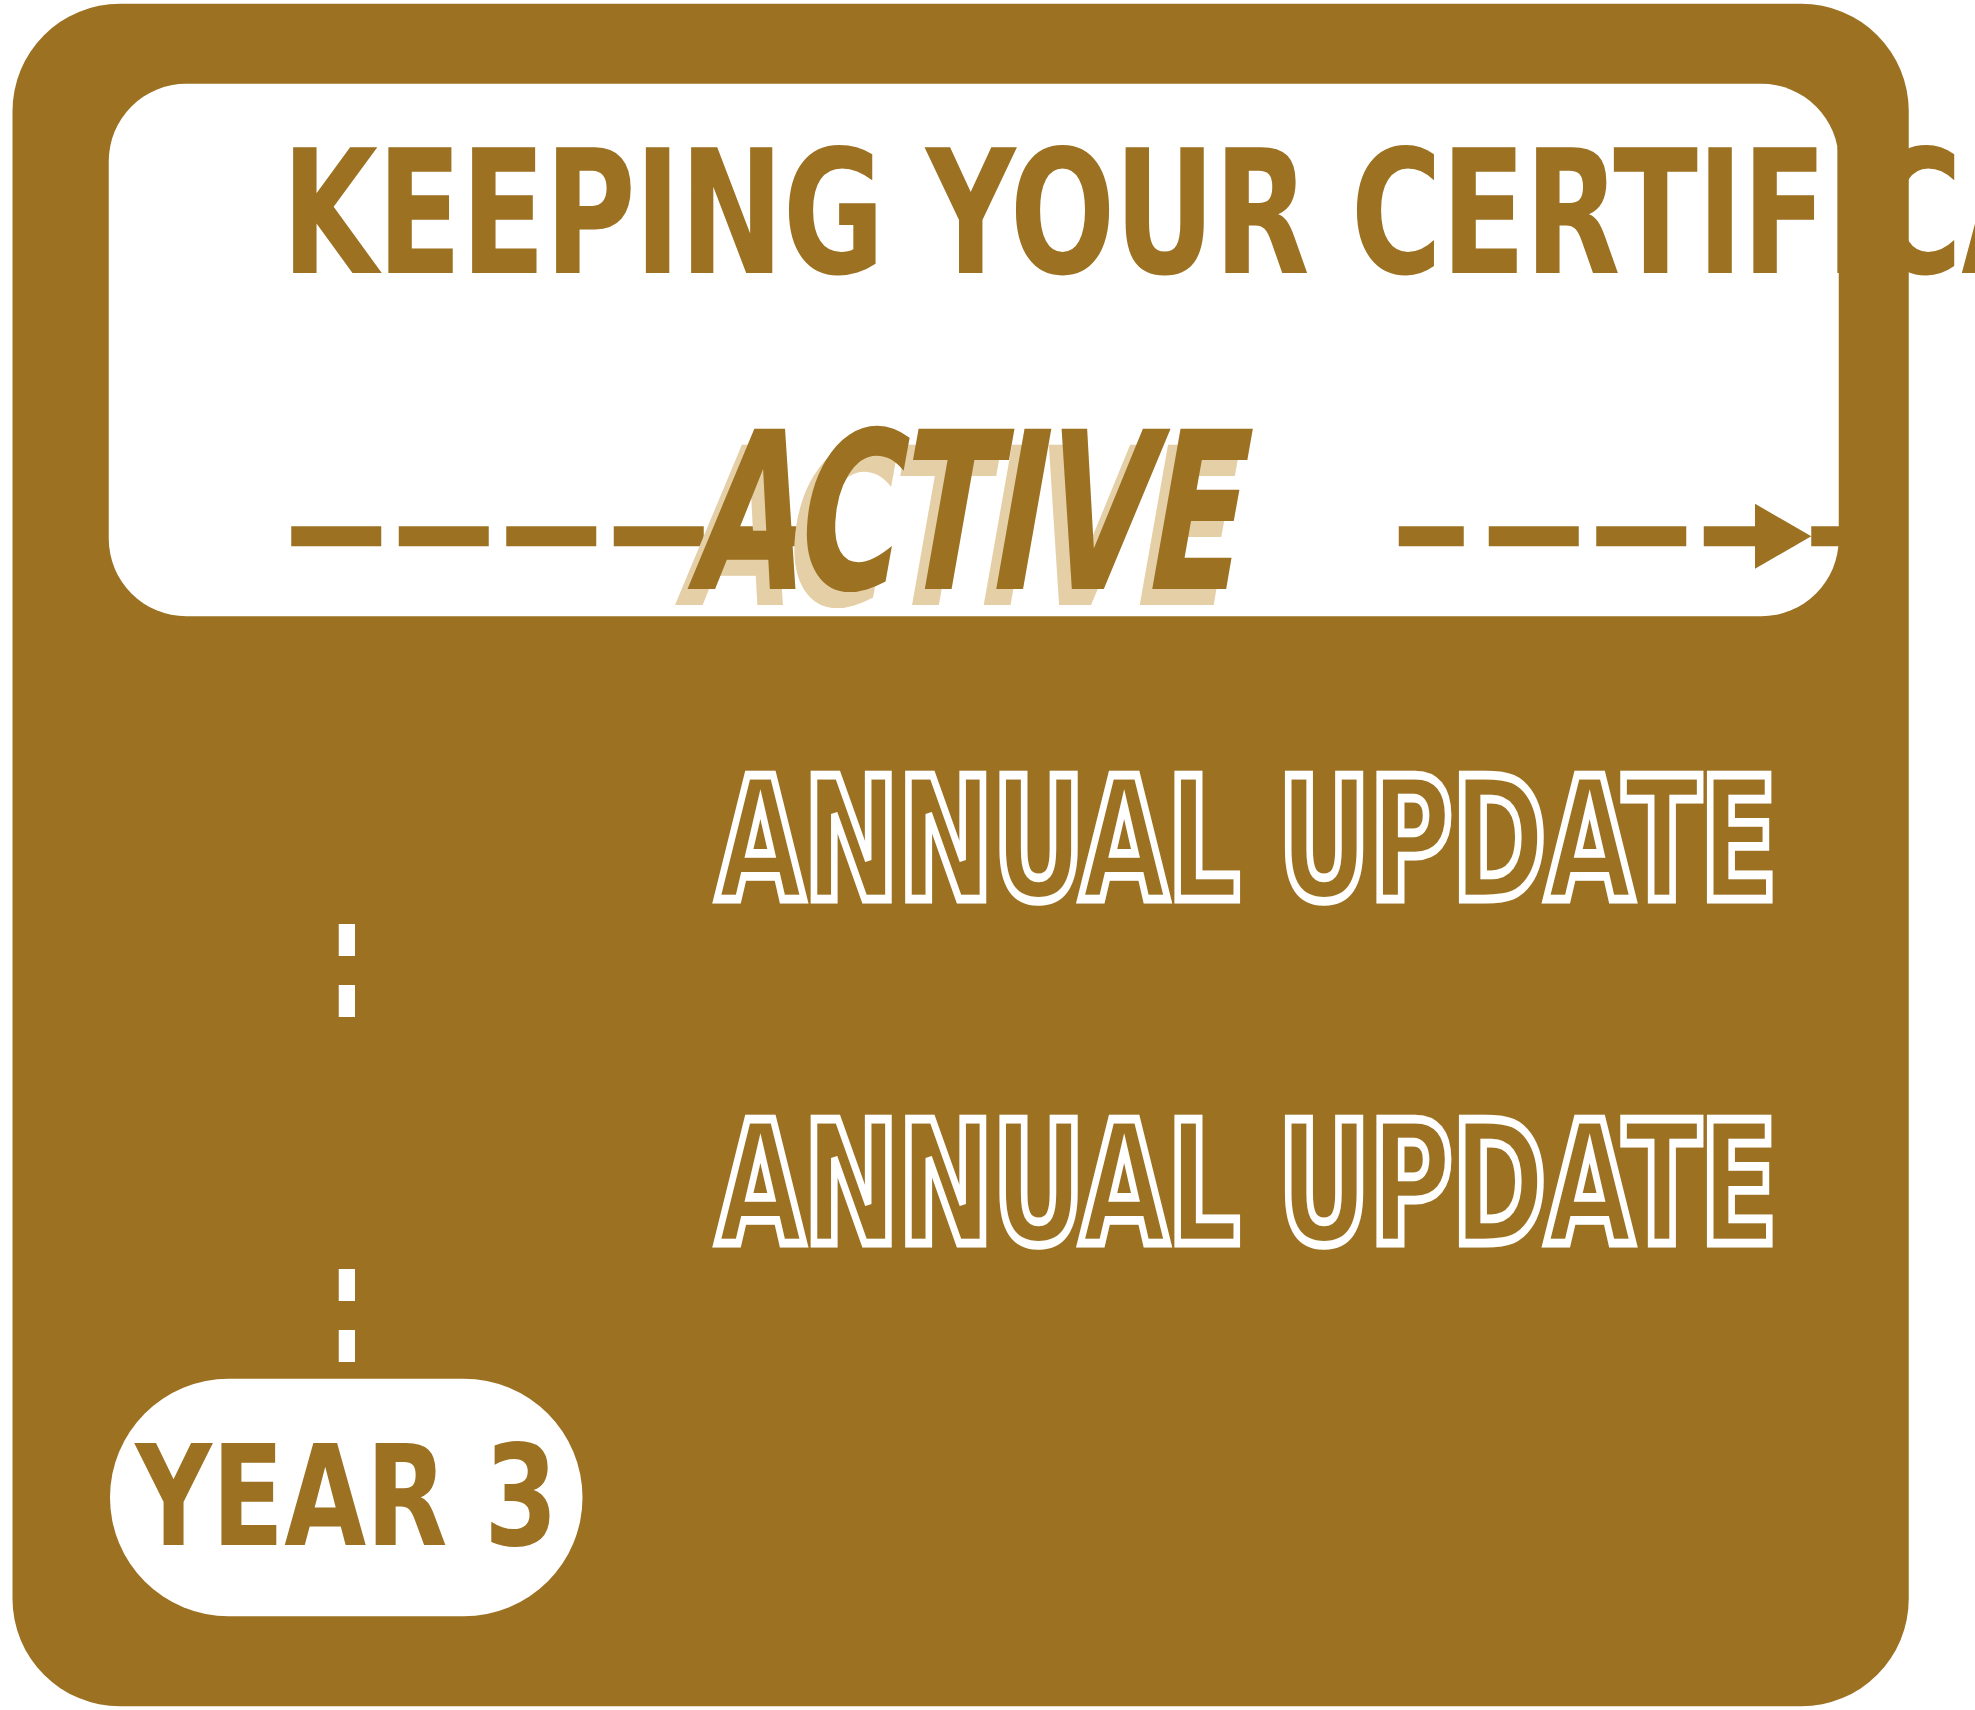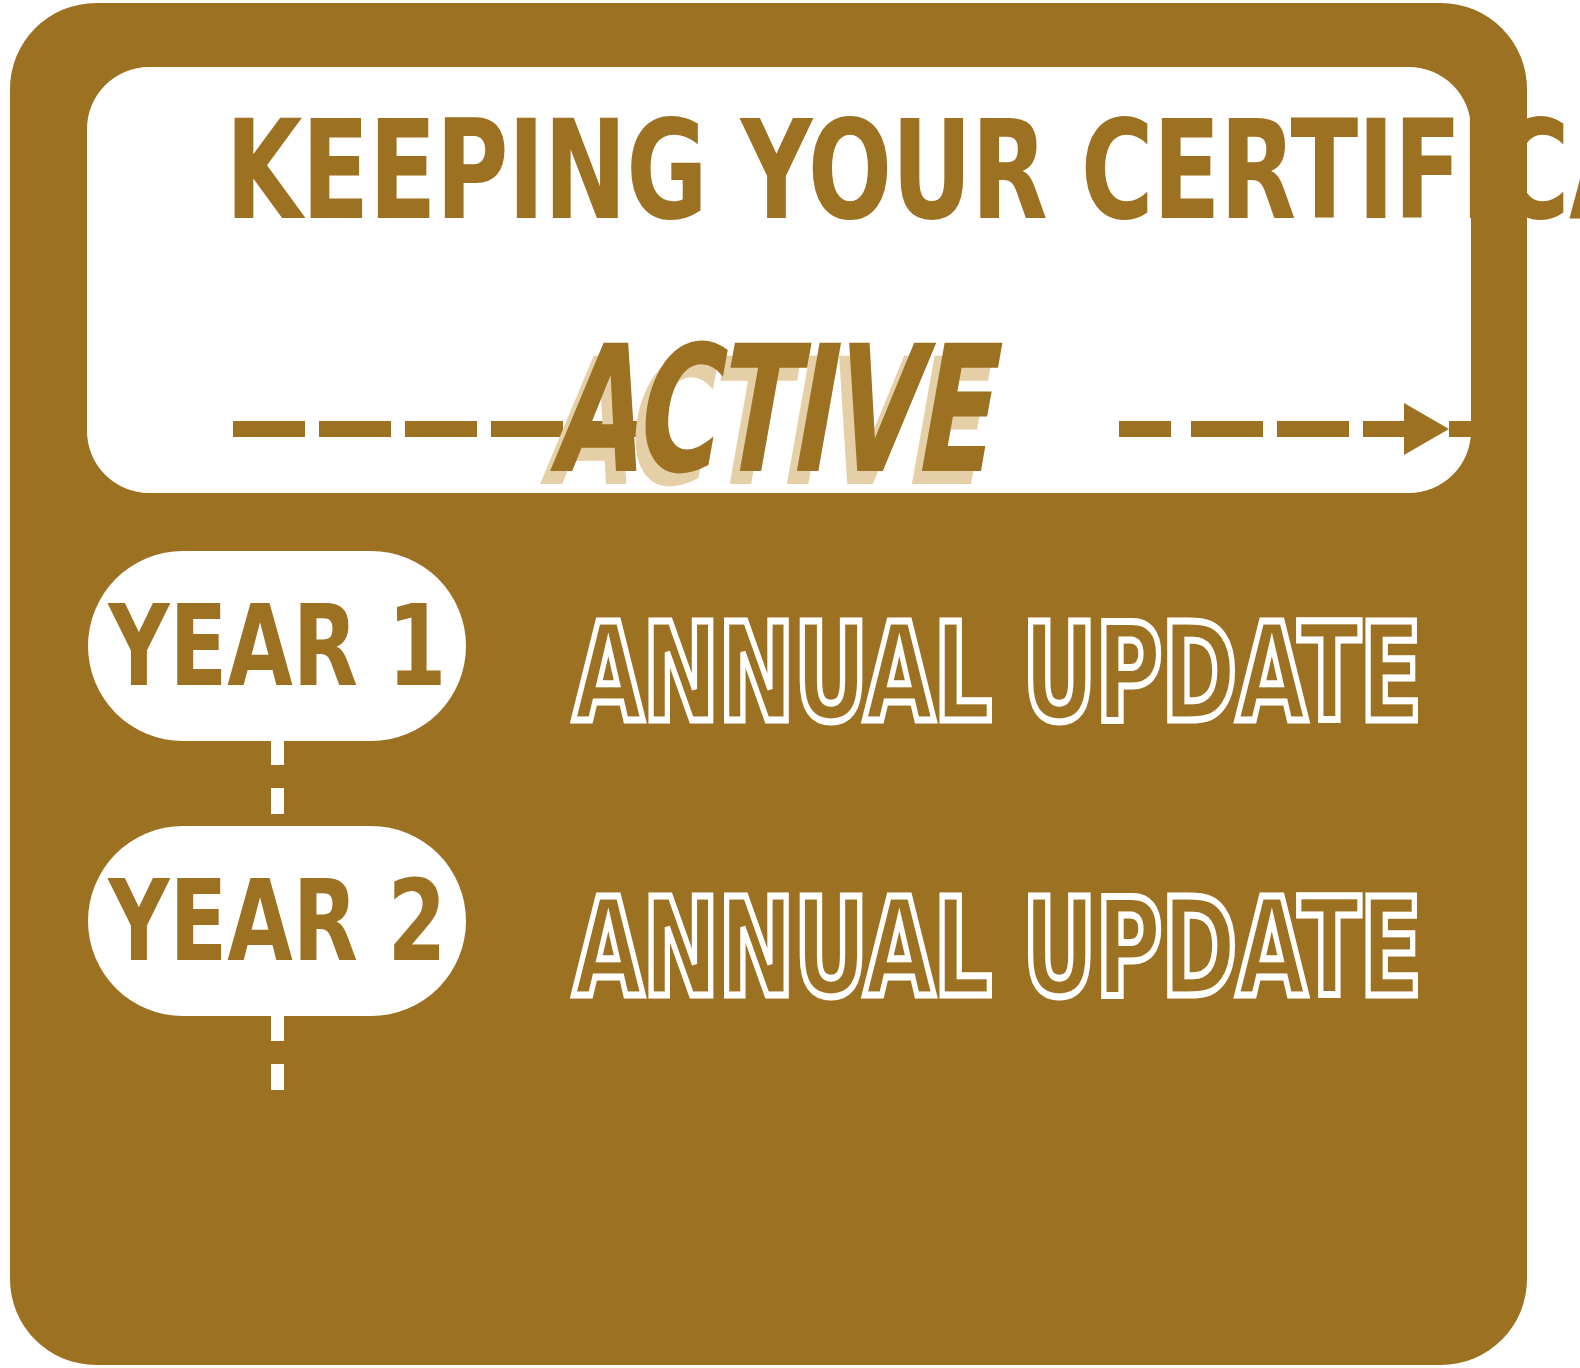--- a/index.html
+++ b/index.html
@@ -242,40 +242,37 @@
             <span class="inner">ACTIVE</span>
           </div>
         </div>
 
       </div>
     </div>
 
     <div class="rows">
 
       <div class="row row-1">
-        <div class="pill">
-          <span class="pill-label">YEAR 1</span>
-        </div>
         <div class="row-text">
           <span class="big-word outline">ANNUAL UPDATE</span>
         </div>
       </div>
 
       <div class="connector connector-1"></div>
 
       <div class="row row-2">
-        <div class="pill">
-          <span class="pill-label">YEAR 2</span>
-        </div>
         <div class="row-text">
           <span class="big-word outline">ANNUAL UPDATE</span>
         </div>
       </div>
 
       <div class="connector connector-2"></div>
 
       <div class="row row-3">
+        <div class="pill">
+          <span class="pill-label">YEAR 3</span>
+        </div>
       </div>
 
     </div>
 
   </div>
 </div>
 
 </body></html>

